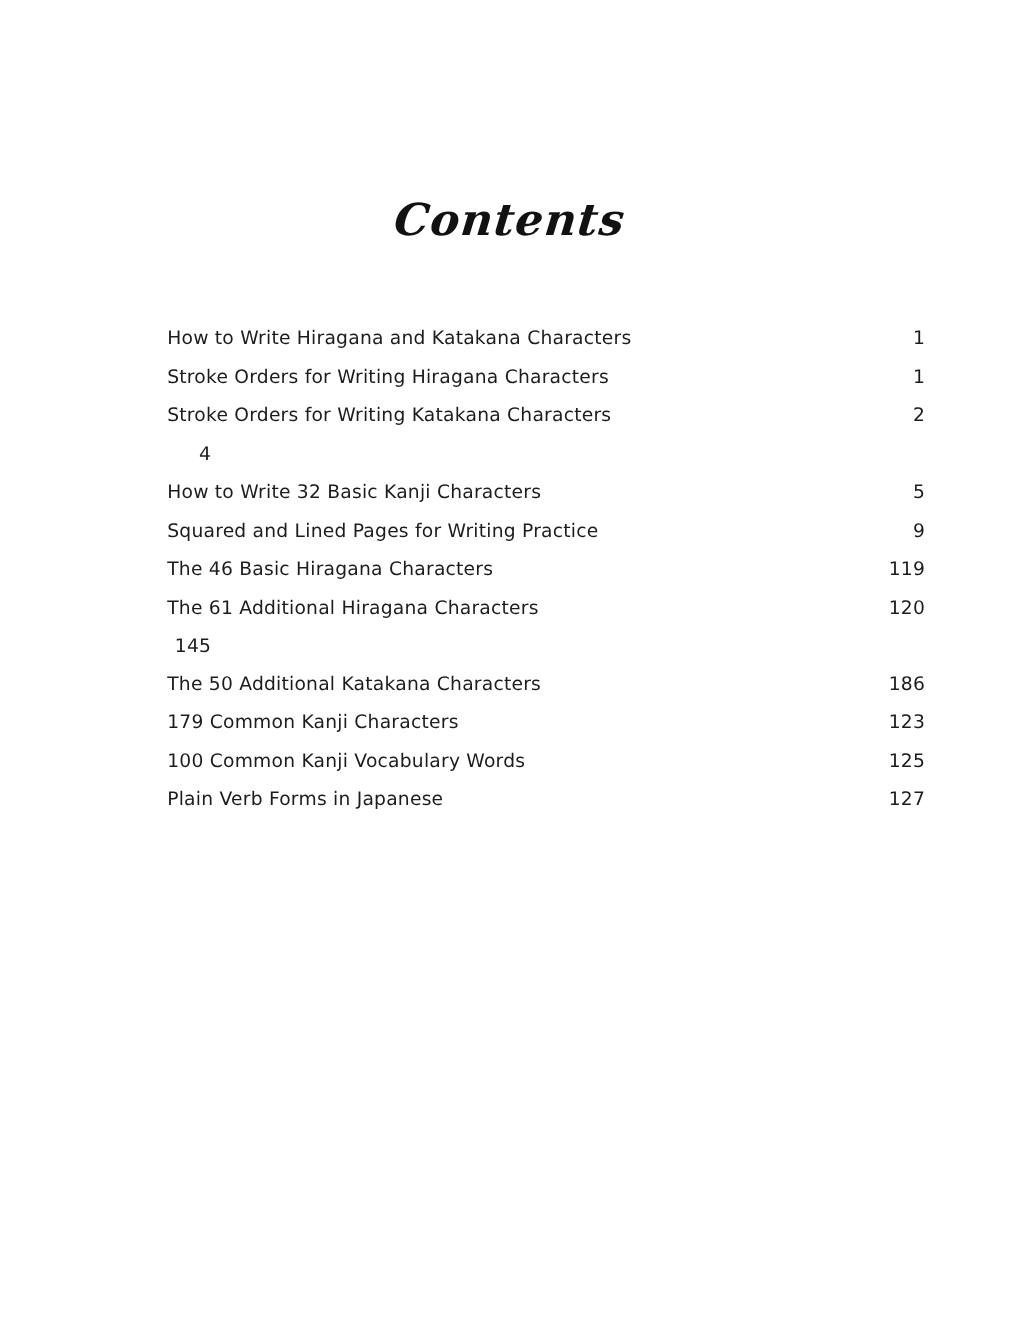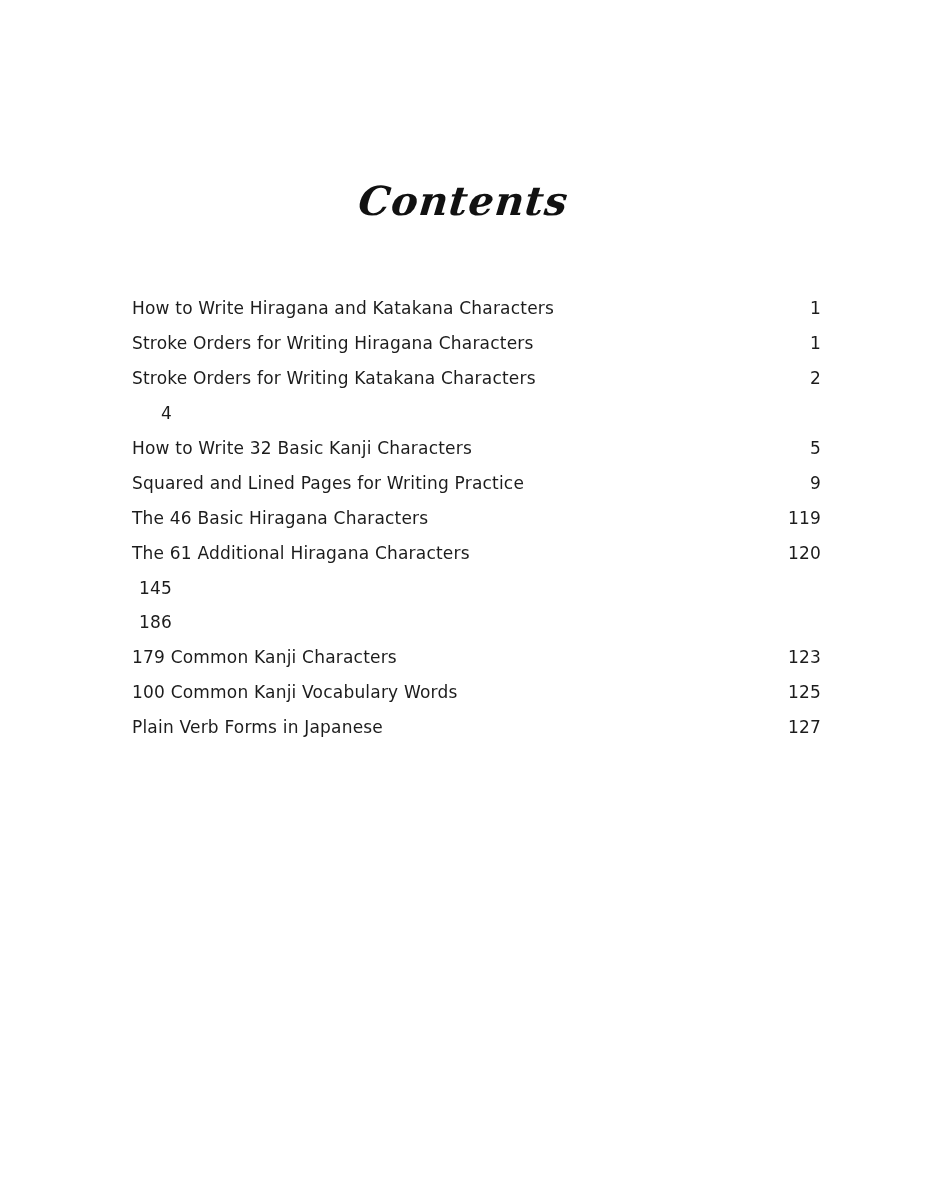--- a/index.html
+++ b/index.html
@@ -24,21 +24,21 @@
       font-family: "DejaVu Serif", serif;
       font-style: italic;
       font-size: 40px;
       letter-spacing: 1px;
       color: #111111;
       transform: skewX(-6deg);
     }
     .toc {
       position: absolute;
       top: 291px;
-      left: 132px;
+      left: 152px;
       width: 689px;
       margin: 0;
       padding: 0;
       list-style: none;
     }
     .toc-row {
       display: flex;
       justify-content: space-between;
       align-items: center;
       height: 34.9px;
@@ -85,20 +85,21 @@
     <span class="toc-page">119</span>
   </li>
   <li class="toc-row">
     <span class="toc-label">The 61 Additional Hiragana Characters</span>
     <span class="toc-page">120</span>
   </li>
   <li class="toc-row">
     <span class="toc-page">145</span>
   </li>
   <li class="toc-row">
+    <span class="toc-label">The 50 Additional Katakana Characters</span>
     <span class="toc-page">186</span>
   </li>
   <li class="toc-row">
     <span class="toc-label">179 Common Kanji Characters</span>
     <span class="toc-page">123</span>
   </li>
   <li class="toc-row">
     <span class="toc-label">100 Common Kanji Vocabulary Words</span>
     <span class="toc-page">125</span>
   </li>

